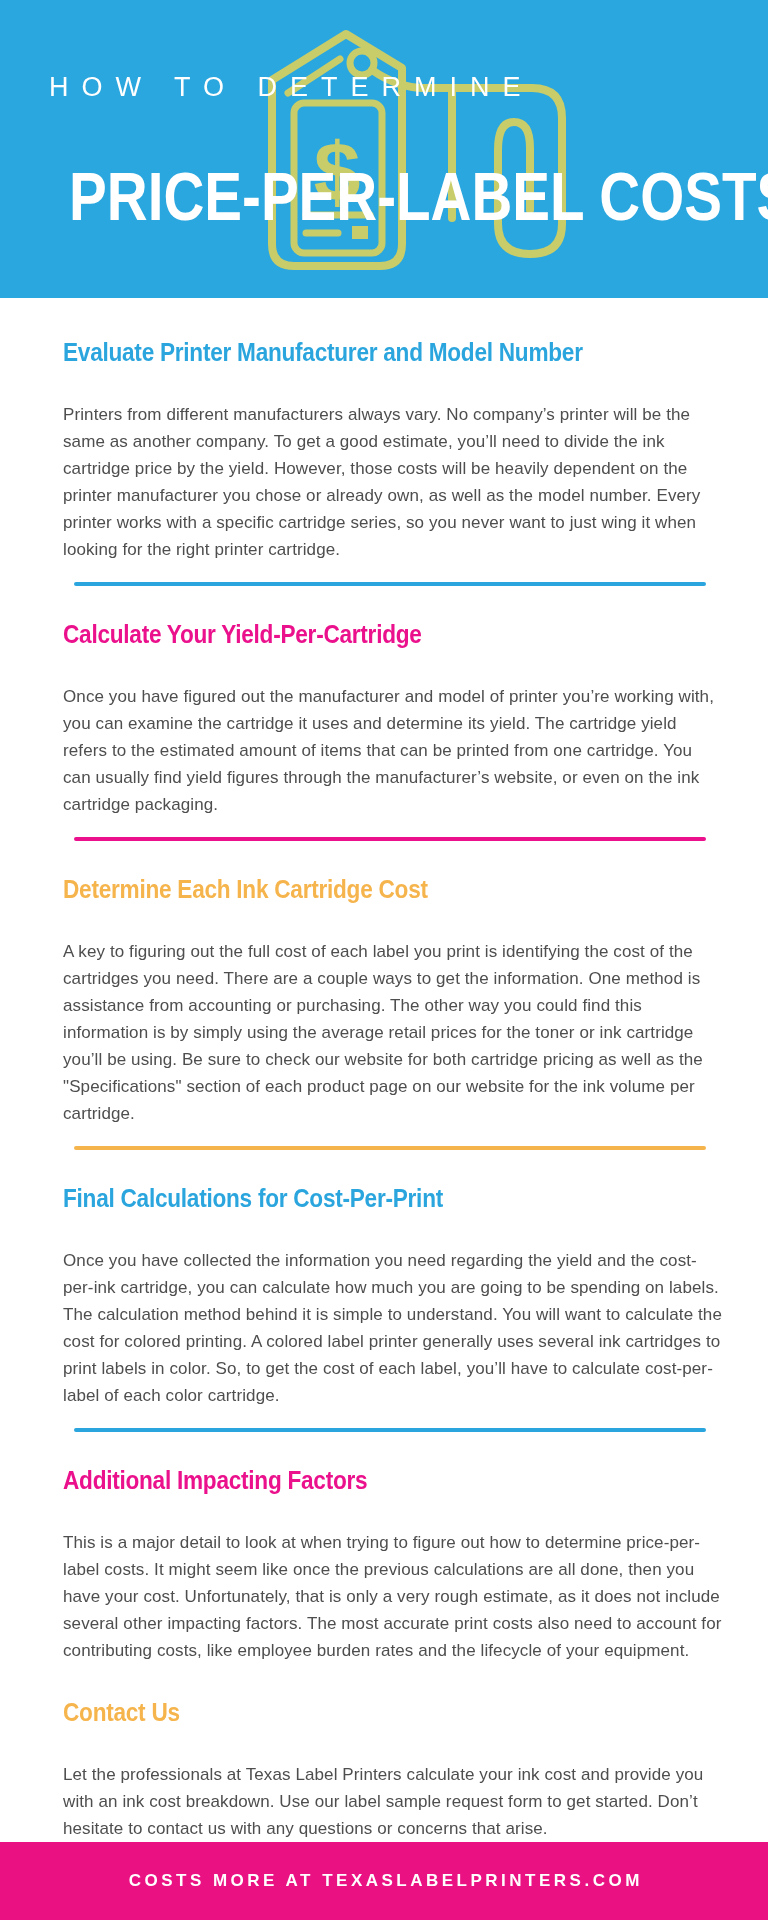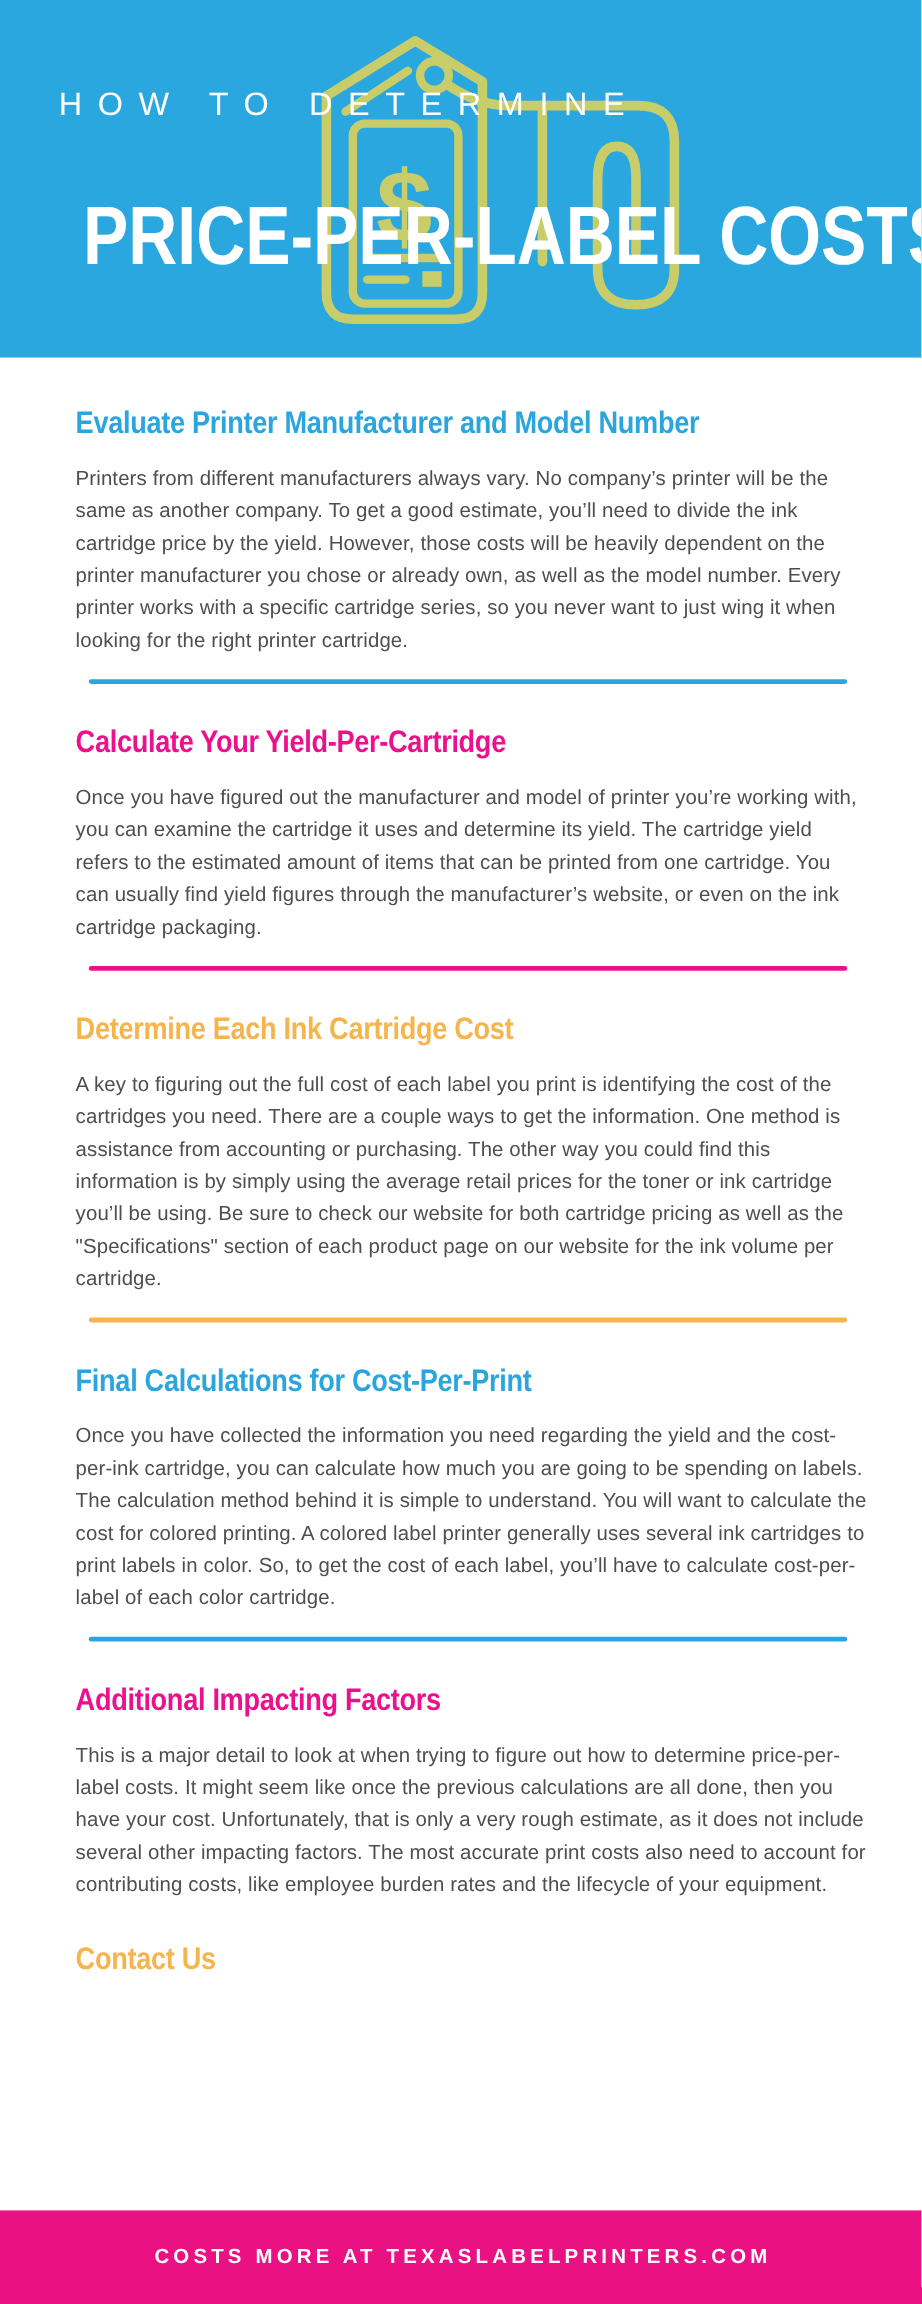--- a/index.html
+++ b/index.html
@@ -62,21 +62,21 @@
     padding:0 46px 0 63px;
   }
   .section-heading{
     margin:34px 0 0;
     font-size:26px;font-weight:700;line-height:28px;
     letter-spacing:-0.3px;white-space:nowrap;
     transform:scaleX(0.87);transform-origin:left center;
   }
   section:first-of-type .section-heading{margin-top:40px;}
   .section-body{
-    margin:19px 0 0;
+    margin:35px 0 0;
     font-size:17px;line-height:27px;
     color:var(--body-text);
     letter-spacing:0.1px;
   }
   .divider{
     border:none;height:4px;border-radius:2px;
     width:632px;margin:19px 0 0 11px;
   }
   .accent-blue{color:var(--blue);}
   .accent-pink{color:var(--pink);}
@@ -153,19 +153,20 @@
   </section>
 
   <section>
     <h2 class="section-heading accent-pink">Additional Impacting Factors</h2>
     <p class="section-body">This is a major detail to look at when trying to figure out how to determine price-per-label costs. It might seem like once the previous calculations are all done, then you have your cost. Unfortunately, that is only a very rough estimate, as it does not include several other impacting factors. The most accurate print costs also need to account for contributing costs, like employee burden rates and the lifecycle of your equipment.</p>
 
   </section>
 
   <section>
     <h2 class="section-heading accent-yellow">Contact Us</h2>
+    <p class="section-body">Let the professionals at Texas Label Printers calculate your ink cost and provide you with an ink cost breakdown. Use our label sample request form to get started. Don’t hesitate to contact us with any questions or concerns that arise.</p>
   </section>
 
 </main>
 
 <footer>
   <span class="footer-text">COSTS MORE AT TEXASLABELPRINTERS.COM</span>
 </footer>
 
 </body></html>

